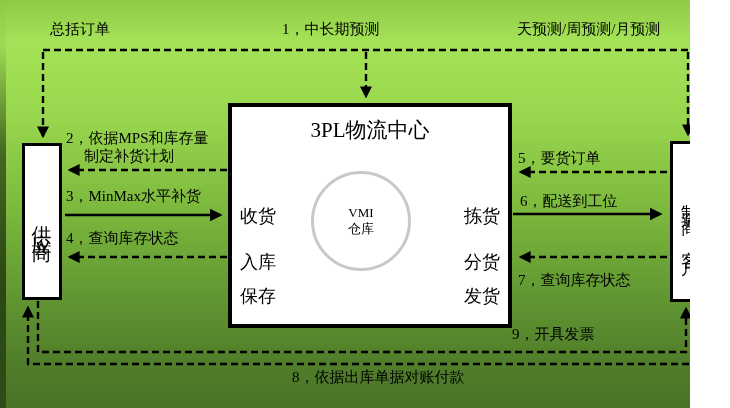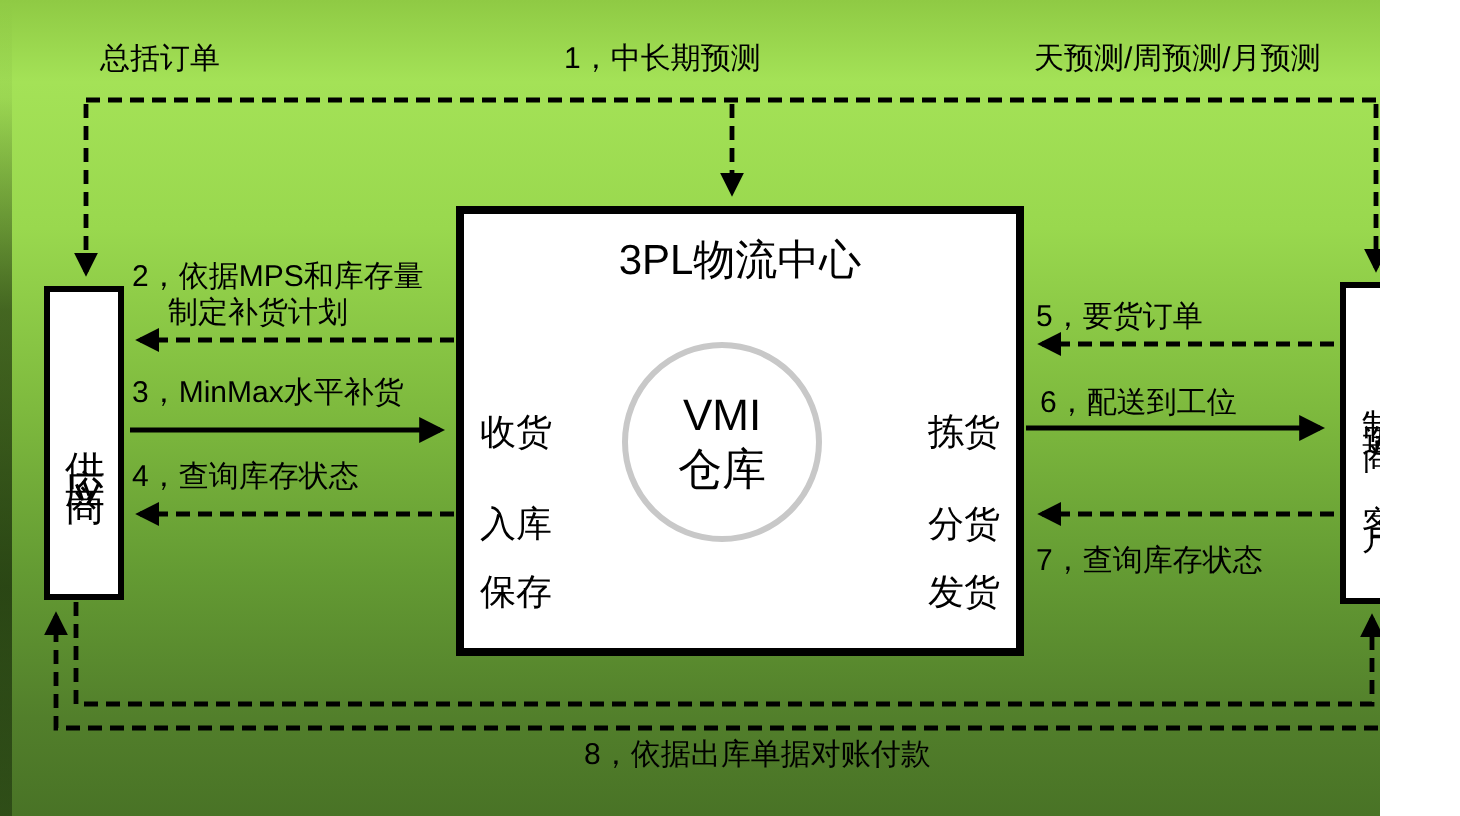--- a/index.html
+++ b/index.html
@@ -1,20 +1,20 @@
 <!DOCTYPE html>
 <html><head>
 <meta charset="utf-8">
 <style>
   html,body{margin:0;padding:0;}
   .stage{
     position:relative;
     width:690px;height:408px;
     overflow:hidden;
-    font-family:Liberation Sans, sans-serif;
+    font-family:Liberation Serif, serif;
     color:#000;
     background:linear-gradient(180deg,
       #8fca44 0%, #a4e257 10%, #99d84e 28%,
       #7eba3e 50%, #649b33 70%, #527f2b 88%, #497326 100%);
   }
   .left-shade{
     position:absolute;left:0;top:0;width:6px;height:100%;
     background:linear-gradient(180deg,
       rgba(10,25,3,0) 0%, rgba(10,25,3,0.05) 12%,
       rgba(8,20,2,0.55) 38%, rgba(8,20,2,0.62) 72%,
@@ -56,21 +56,21 @@
     background:#fff;border:4px solid #000;box-sizing:border-box;
   }
   .center-title{
     position:absolute;left:0;right:0;top:9px;text-align:center;
     font-size:21px;
   }
   .vmi-circle{
     position:absolute;left:79px;top:64px;width:100px;height:100px;
     border:3px solid #c8c8c8;border-radius:50%;box-sizing:border-box;
     display:flex;flex-direction:column;align-items:center;justify-content:center;
-    font-size:22px;line-height:1.25;
+    font-size:13px;line-height:1.25;
   }
   .op{position:absolute;font-size:18px;line-height:1;}
   .op-l{left:8px;}
   .op-r{right:8px;}
   .op-row1{top:100px;}
   .op-row2{top:146px;}
   .op-row3{top:180px;}
 </style>
 </head>
 <body>
@@ -107,20 +107,21 @@
 
   <div class="lbl lbl-f2l1">2，依据MPS和库存量</div>
   <div class="lbl lbl-f2l2">制定补货计划</div>
   <div class="lbl lbl-f3">3，MinMax水平补货</div>
   <div class="lbl lbl-f4">4，查询库存状态</div>
 
   <div class="lbl lbl-f5">5，要货订单</div>
   <div class="lbl lbl-f6">6，配送到工位</div>
   <div class="lbl lbl-f7">7，查询库存状态</div>
 
+  <div class="lbl lbl-f9">9，开具发票</div>
   <div class="lbl lbl-f8">8，依据出库单据对账付款</div>
 
   <div class="node supplier-box">
     <span class="vtext">供应商</span>
   </div>
 
   <div class="center-box">
     <div class="center-title">3PL物流中心</div>
     <div class="vmi-circle">
       <span>VMI</span>

